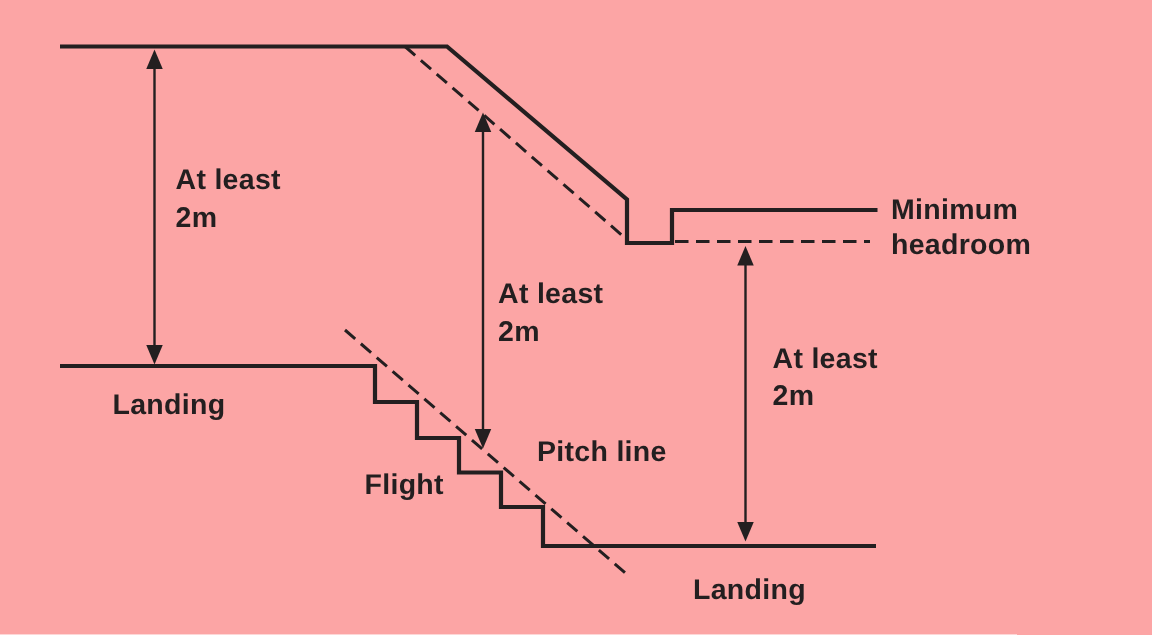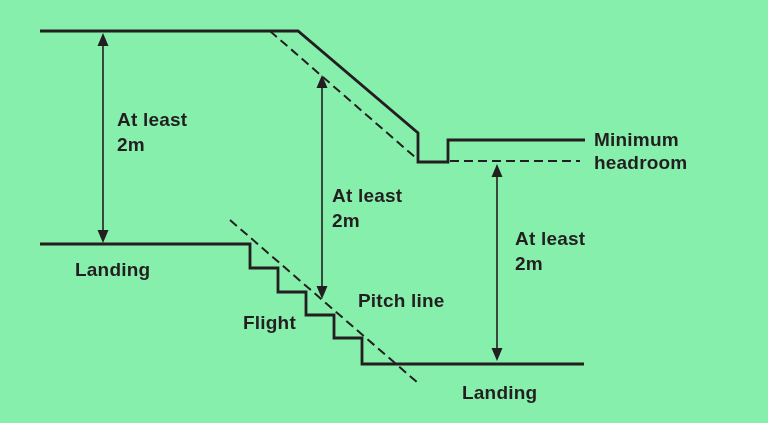--- a/index.html
+++ b/index.html
@@ -4,21 +4,21 @@
 <style>
   html, body {
     margin: 0;
     padding: 0;
     background: #ffffff;
   }
   .stage {
     position: relative;
     width: 768px;
     height: 423px;
-    background: #86efac;
+    background: #fca5a5;
     overflow: hidden;
     font-family: "Liberation Sans", "DejaVu Sans", sans-serif;
   }
   svg text {
     font-family: "Liberation Sans", "DejaVu Sans", sans-serif;
     font-size: 19px;
     font-weight: 600;
     fill: #231f20;
     letter-spacing: 0.2px;
   }

